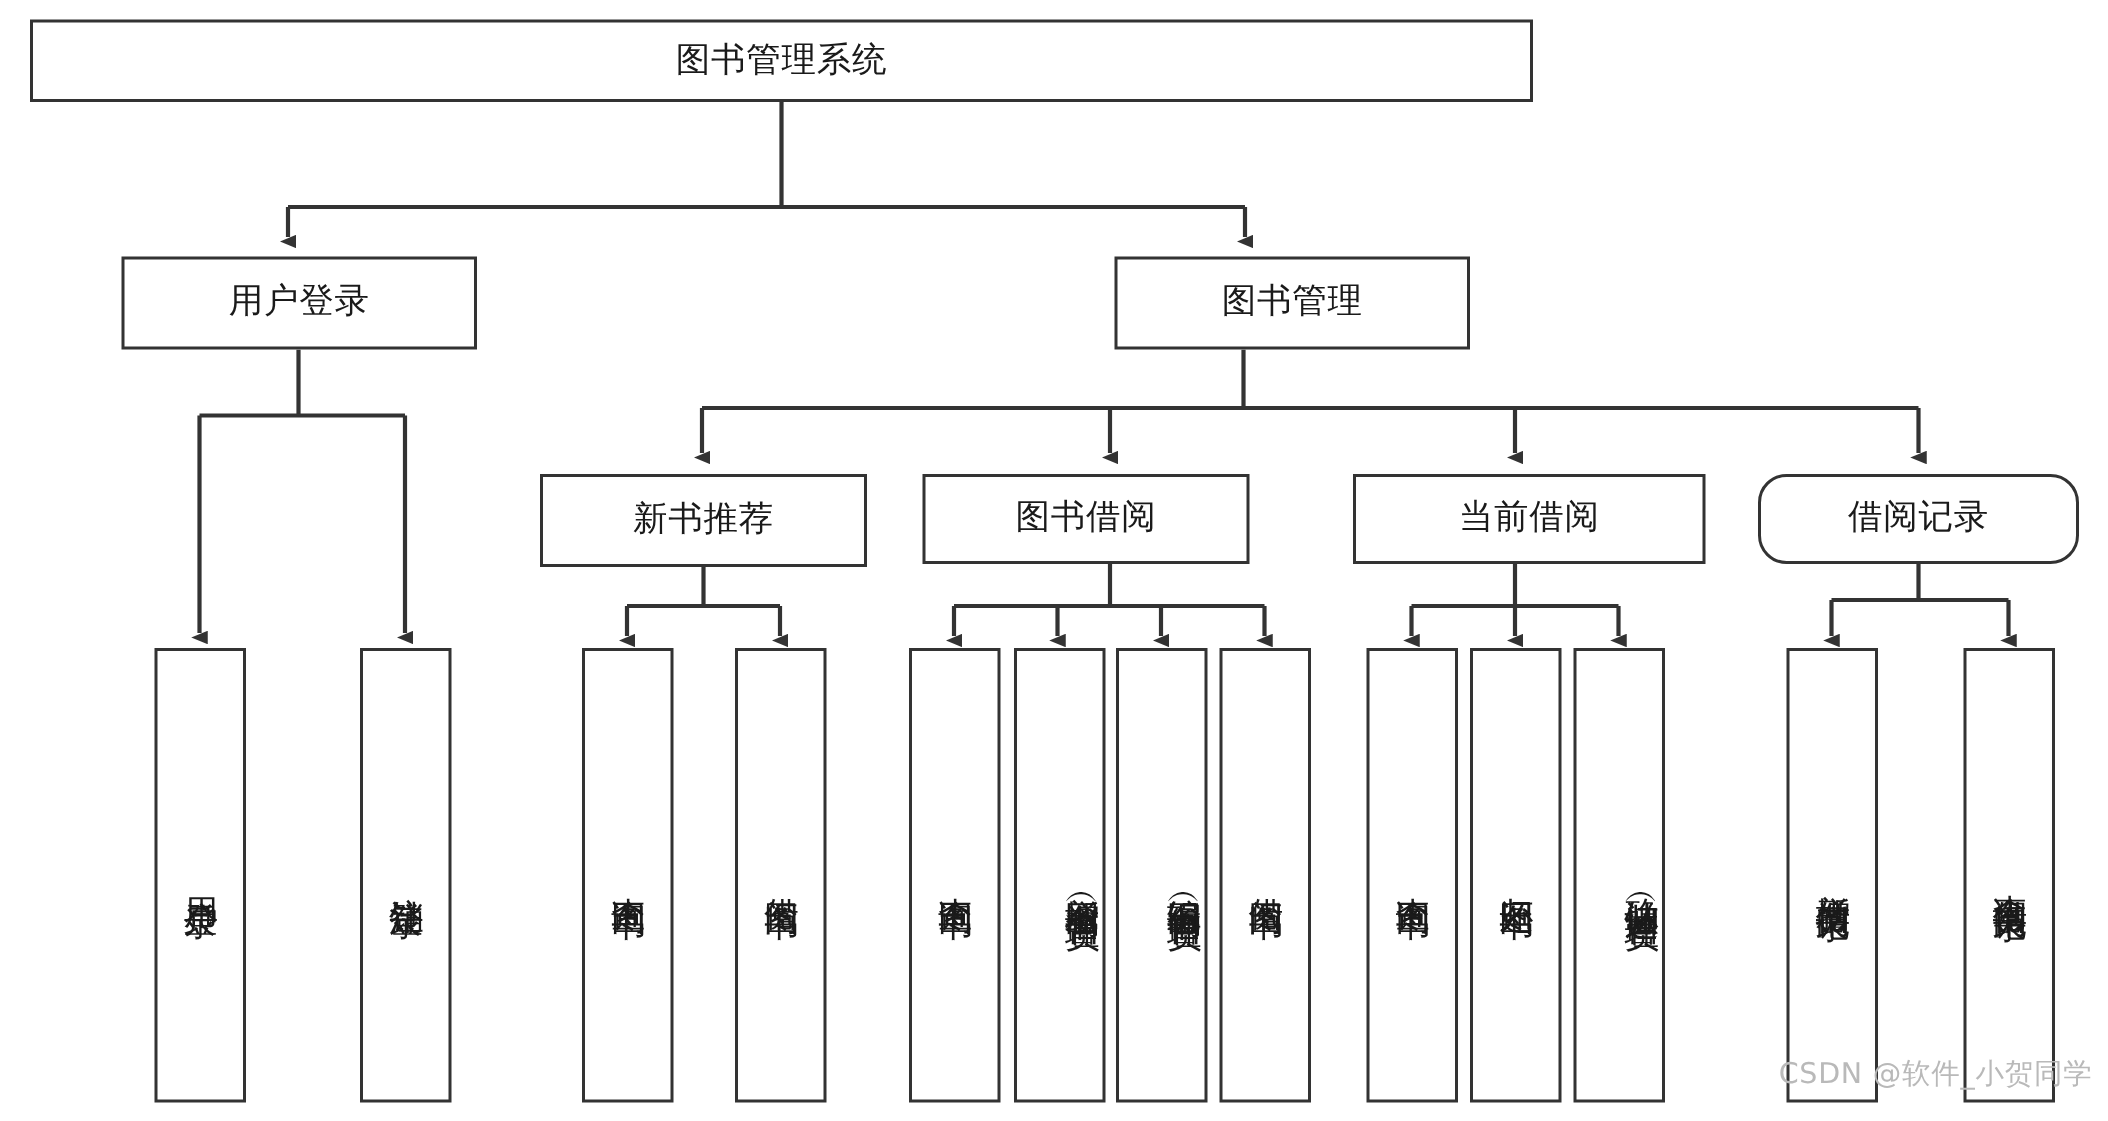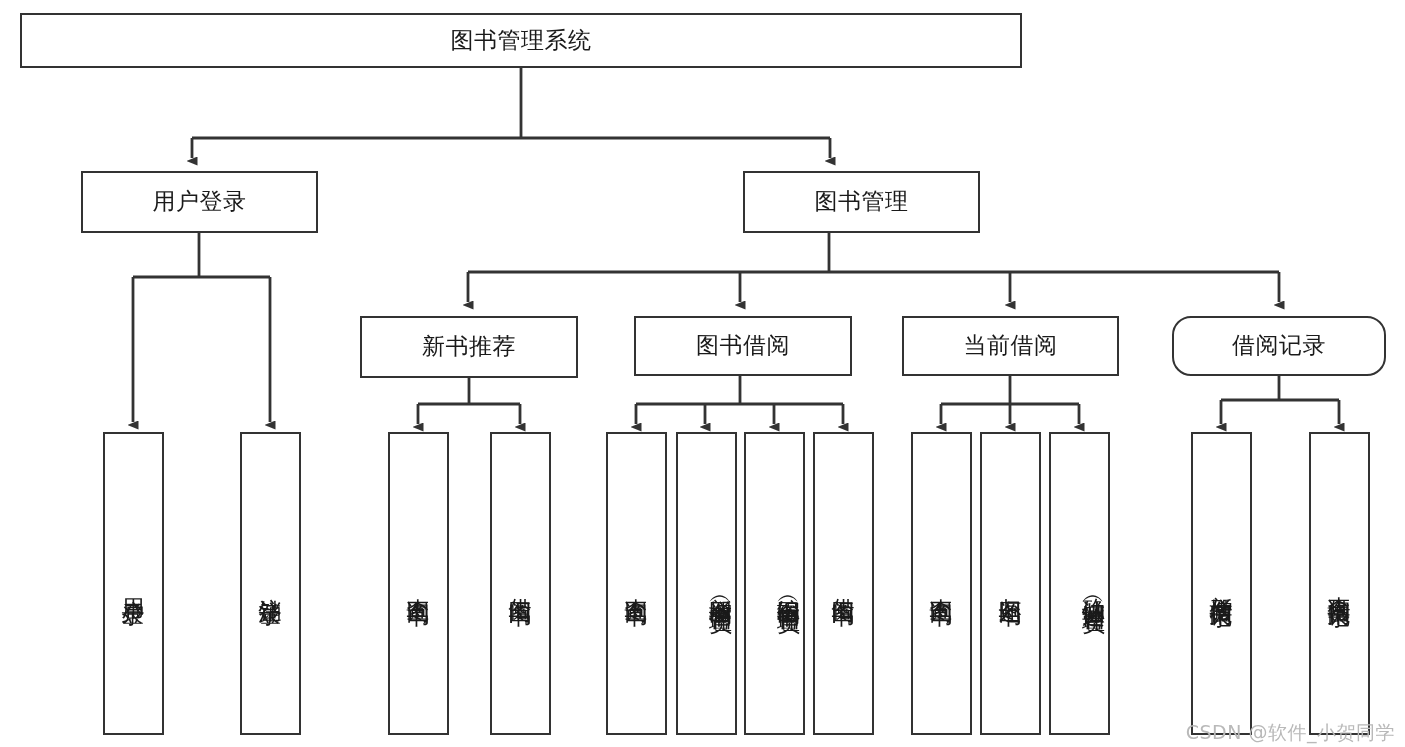--- a/index.html
+++ b/index.html
@@ -51,21 +51,21 @@
     justify-content: center;
     padding-top: 10px;
   }
   .node-v.vcenter {
     align-items: center;
     padding-top: 0;
   }
   .watermark {
     position: absolute;
     right: 10px;
-    bottom: 1px;
+    bottom: 18px;
     font-size: 19px;
     color: #b9b9b9;
     white-space: nowrap;
     letter-spacing: 0.5px;
   }
 </style>
 </head>
 <body>
 
 <div id="diagram-root">
@@ -128,24 +128,24 @@
   <div class="node node-h" style="left:81px; top:171px; width:237px; height:62px;">
     <span>用户登录</span>
   </div>
   <div class="node node-h" style="left:711px; top:171px; width:237px; height:62px;margin-left:32px;">
     <span>图书管理</span>
   </div>
 
   <div class="node node-h" style="left:360px; top:316px; width:218px; height:62px;">
     <span>新书推荐</span>
   </div>
-  <div class="node node-h" style="left:634px; top:316px; width:218px; height:60px;">
+  <div class="node node-h" style="left:615px; top:316px; width:218px; height:60px;">
     <span>图书借阅</span>
   </div>
-  <div class="node node-h" style="left:902px; top:316px; width:217px; height:60px;">
+  <div class="node node-h" style="left:902px; top:316px; width:235px; height:60px;">
     <span>当前借阅</span>
   </div>
   <div class="node node-h" style="left:1172px; top:316px; width:214px; height:60px;border-radius:19px;">
     <span>借阅记录</span>
   </div>
 
   <div class="node node-v vcenter" style="left:103px; top:432px; width:61px; height:303px;">
     <span>用户登录</span>
   </div>
   <div class="node node-v vcenter" style="left:240px; top:432px; width:61px; height:303px;">

